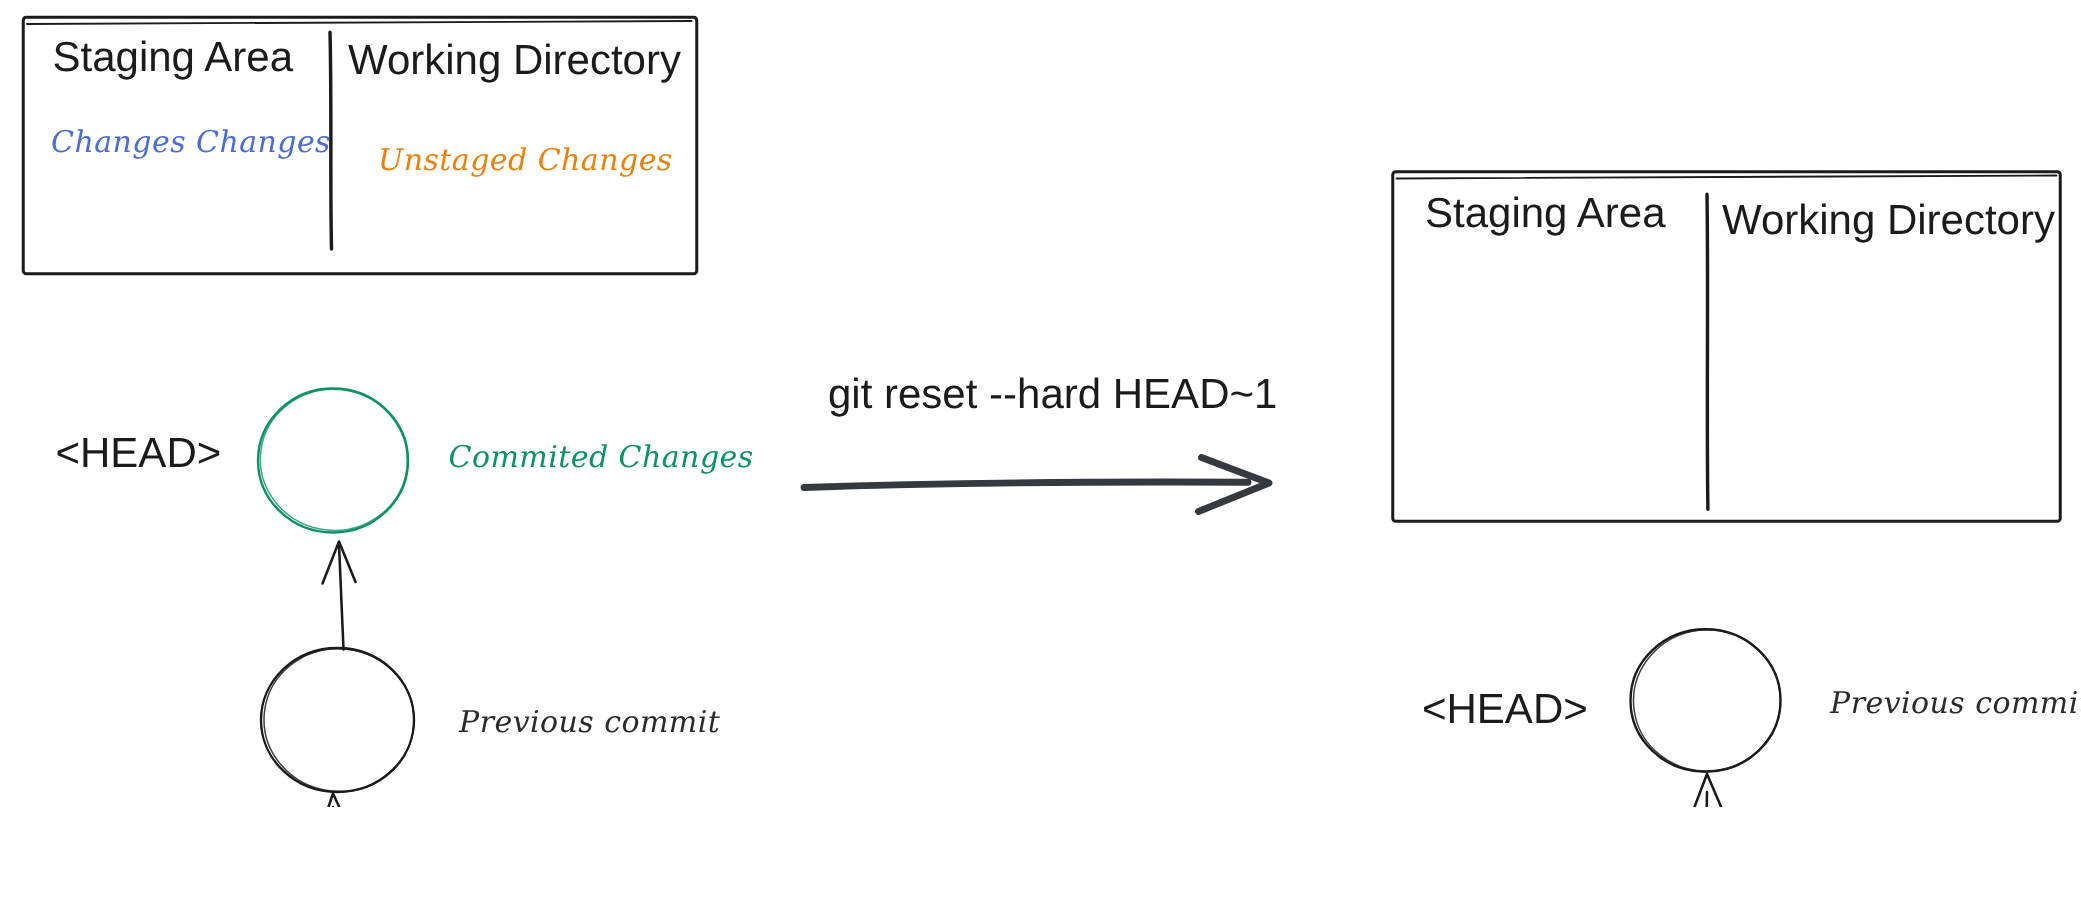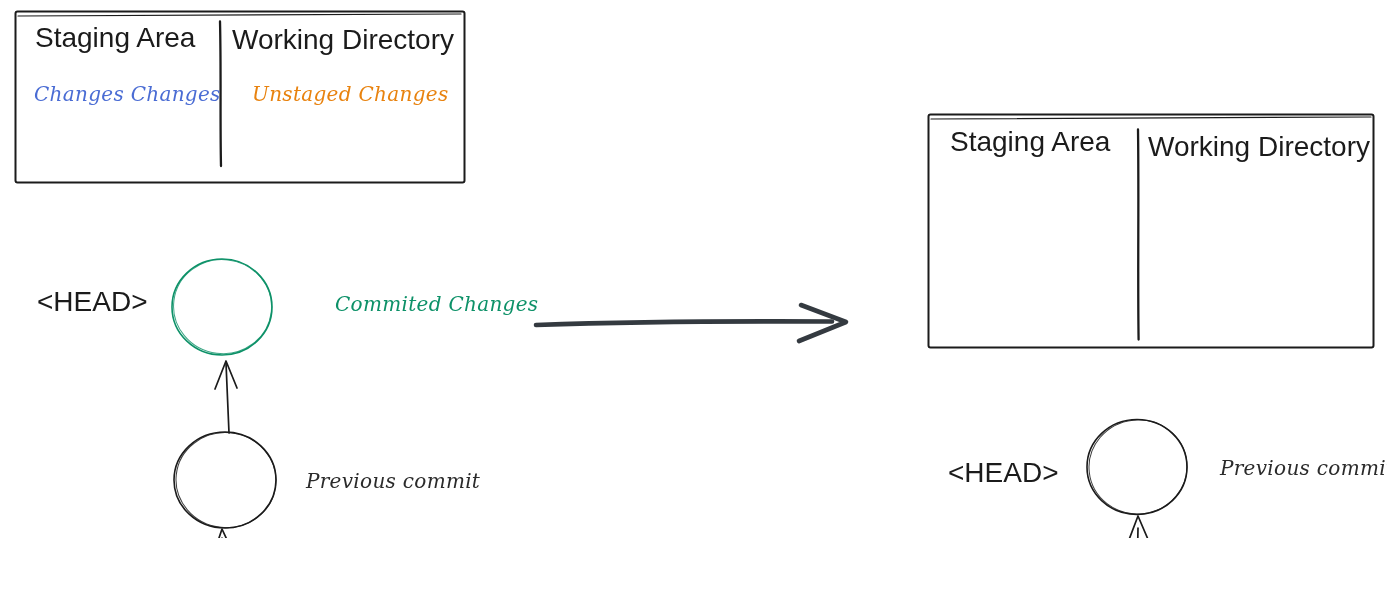--- a/index.html
+++ b/index.html
@@ -4,21 +4,21 @@
 <style>
   html,body{margin:0;padding:0;background:#ffffff;}
   .canvas{position:relative;width:1387px;height:538px;background:#ffffff;overflow:hidden;
           font-family:"Liberation Sans",sans-serif;}
   .shapes{position:absolute;left:0;top:0;}
   .lbl{position:absolute;white-space:nowrap;}
   .sans{font-family:"Liberation Sans",sans-serif;font-size:28px;line-height:1.15;color:var(--ink,#1b1b1b);}
   .hand{font-family:"DejaVu Serif",serif;font-style:italic;font-size:20px;line-height:1.3;
         letter-spacing:.3px;color:var(--hand-black,#2b2b2b);}
   .blue{color:var(--staged-blue,#4a6cd4);}
-  .orange{color:var(--unstaged-orange,#e8820e);}
+  .orange{color:var(--unstaged-orange,#e8820e);margin-top:12px;}
   .green{color:var(--committed-green,#0d9168);}
   .cmd{font-size:28px;}
   svg .stroke{fill:none;stroke:var(--ink,#1b1b1b);stroke-linecap:round;stroke-linejoin:round;}
   svg .green-stroke{stroke:var(--committed-green,#0d9168);}
   svg .arrow-stroke{stroke:var(--arrow-dark,#343a40);}
 </style>
 </head>
 <body>
 
 <div class="canvas">
@@ -72,23 +72,24 @@
       <path class="stroke" d="M1127 545 L1138 516 L1150 544" stroke-width="1.7"></path>
     </g>
   </svg>
 
   <div class="lbl sans" style="left:35px;top:22px;">Staging Area</div>
   <div class="lbl sans" style="left:232px;top:24px;">Working Directory</div>
   <div class="lbl hand blue" style="left:34px;top:81px;">Changes Changes</div>
   <div class="lbl hand orange" style="left:252px;top:81px;">Unstaged Changes</div>
 
   <div class="lbl sans" style="left:37px;top:286px;">&lt;HEAD&gt;</div>
-  <div class="lbl hand green" style="left:299px;top:291px;margin-left:36px;">Commited Changes</div>
+  <div class="lbl hand green" style="left:299px;top:291px;">Commited Changes</div>
   <div class="lbl hand" style="left:306px;top:468px;">Previous commit</div>
 
+  <div class="lbl sans cmd" style="left:552px;top:247px;">git reset --hard HEAD~1</div>
 
   <div class="lbl sans" style="left:950px;top:126px;">Staging Area</div>
   <div class="lbl sans" style="left:1148px;top:131px;">Working Directory</div>
 
   <div class="lbl sans" style="left:948px;top:457px;">&lt;HEAD&gt;</div>
   <div class="lbl hand" style="left:1220px;top:455px;">Previous commit</div>
 
 </div>
 
 </body></html>

